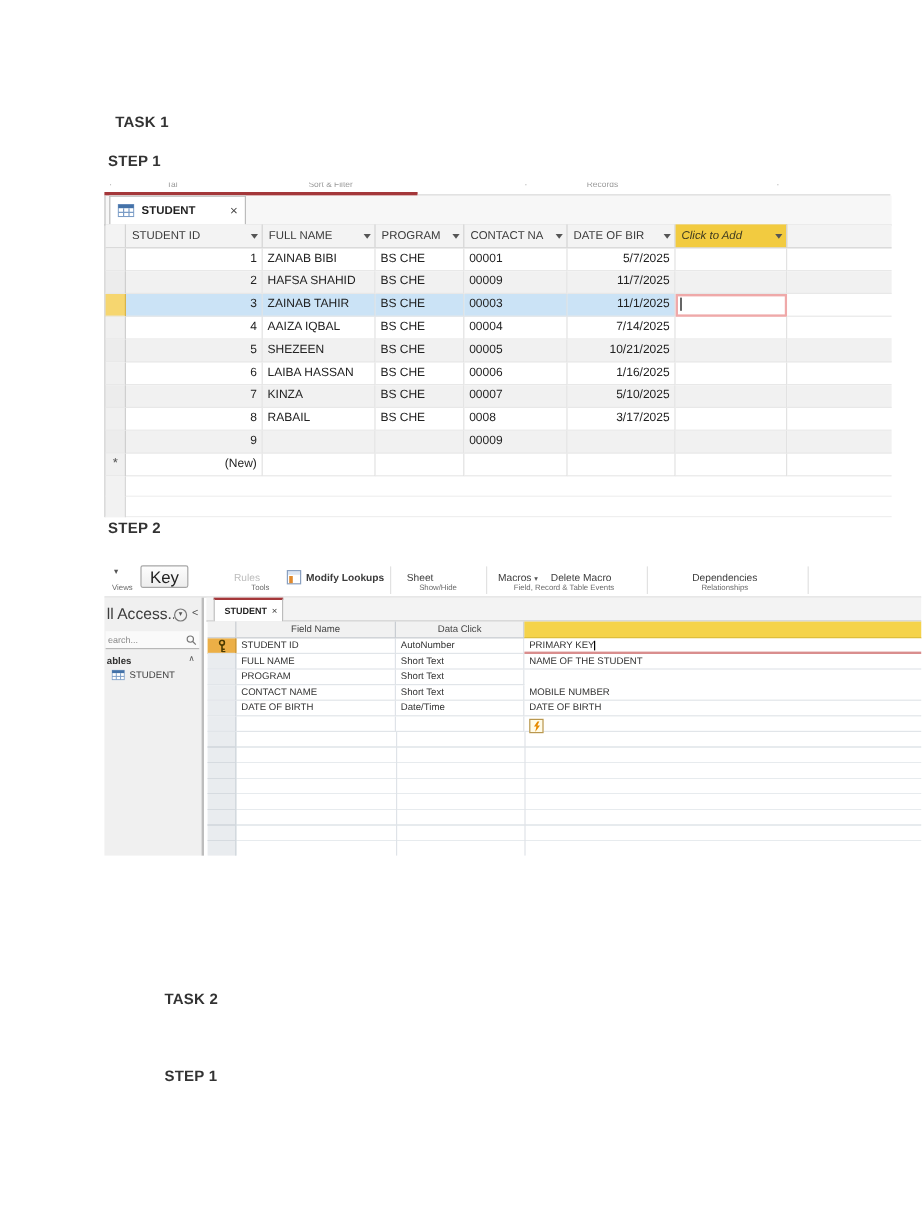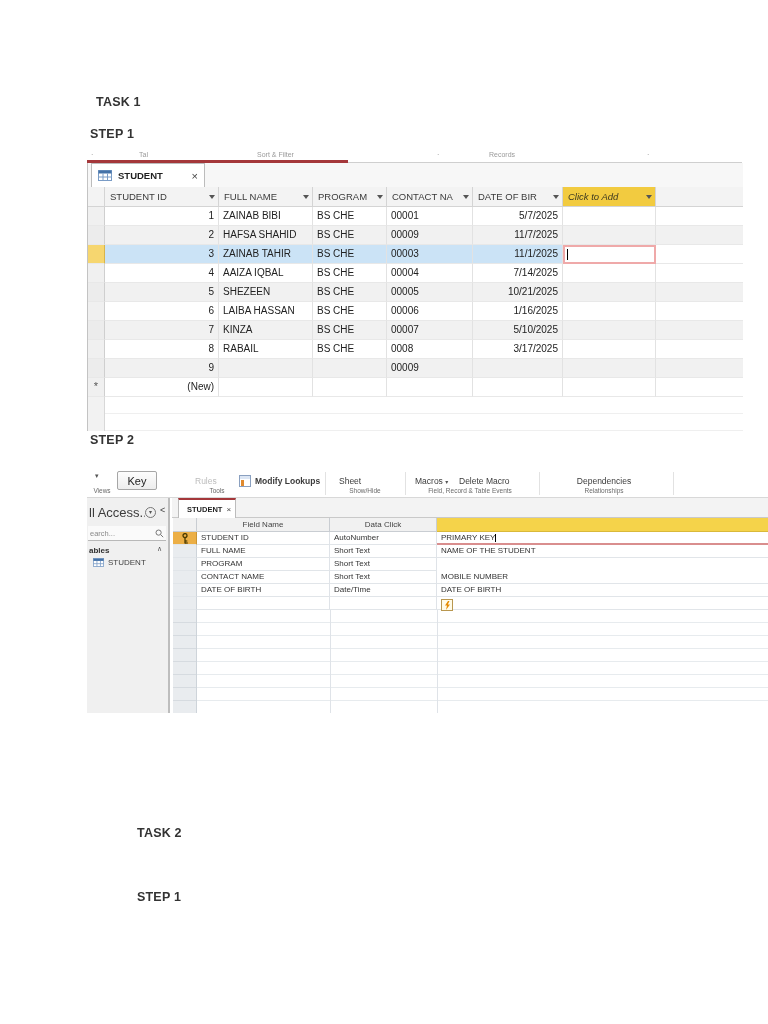--- a/index.html
+++ b/index.html
@@ -44,21 +44,21 @@
   .faintsel{position:absolute;left:0;width:17px;height:17px;background:#f2f2f2;border-right:1px solid #d8d8d8;box-sizing:border-box;}
   .caret{display:inline-block;width:1px;background:#000;vertical-align:middle;}
 
   
   .shot2{left:87px;top:470px;width:681px;height:243px;}
   .rib{left:0;top:0;width:681px;height:28px;background:#fff;border-bottom:1px solid #d8d8d8;box-sizing:border-box;}
   .ribtxt{font-size:8.5px;color:#3b3b3b;white-space:nowrap;}
   .riblabel{font-size:6.5px;color:#6a6a6a;white-space:nowrap;text-align:center;}
   .ribdis{color:#bcbcbc;}
   .vsep{width:1px;background:#e2e2e2;}
-  .keybtn{left:30px;top:1px;width:40px;height:19px;border:1px solid #a6a6a6;border-radius:2px;background:linear-gradient(#fdfdfd,#ededed);font-size:11px;color:#222;text-align:center;line-height:18px;box-sizing:border-box;}
+  .keybtn{left:30px;top:1px;width:40px;height:19px;border:1px solid #a6a6a6;border-radius:2px;background:linear-gradient(#fdfdfd,#ededed);font-size:14px;color:#222;text-align:center;line-height:18px;box-sizing:border-box;}
   .ml-icon{width:12px;height:12px;border:1px solid #8aa0c0;box-sizing:border-box;background:
       linear-gradient(#dce6f4,#dce6f4) 0 0/12px 3px no-repeat, #fff;position:relative;}
   .ml-icon:before{content:"";position:absolute;left:1px;top:4px;width:3px;height:6px;background:#e08a2e;}
   .sidebar{left:0;top:28px;width:83px;height:215px;background:#f0f0f0;border-right:2px solid #bdbdbd;box-sizing:border-box;}
   .sb-title{font-size:13px;color:#3c3c3c;white-space:nowrap;}
   .sb-circle{width:11px;height:11px;border:1px solid #777;border-radius:50%;box-sizing:border-box;text-align:center;line-height:8px;font-size:6px;color:#555;}
   .sb-search{left:1px;top:28px;width:78px;height:15px;border-bottom:1px solid #b8b8b8;font-size:7.5px;color:#8a8a8a;line-height:15px;padding-left:2px;box-sizing:border-box;background:#fafafa;}
   .sb-group{font-size:8px;font-weight:700;color:#2f2f2f;}
   .sb-item{font-size:8px;color:#3f3f3f;}
   .s2-tabbar{left:85px;top:28px;width:596px;height:20px;background:#f3f3f3;border-bottom:1px solid #c9c9c9;box-sizing:border-box;}

